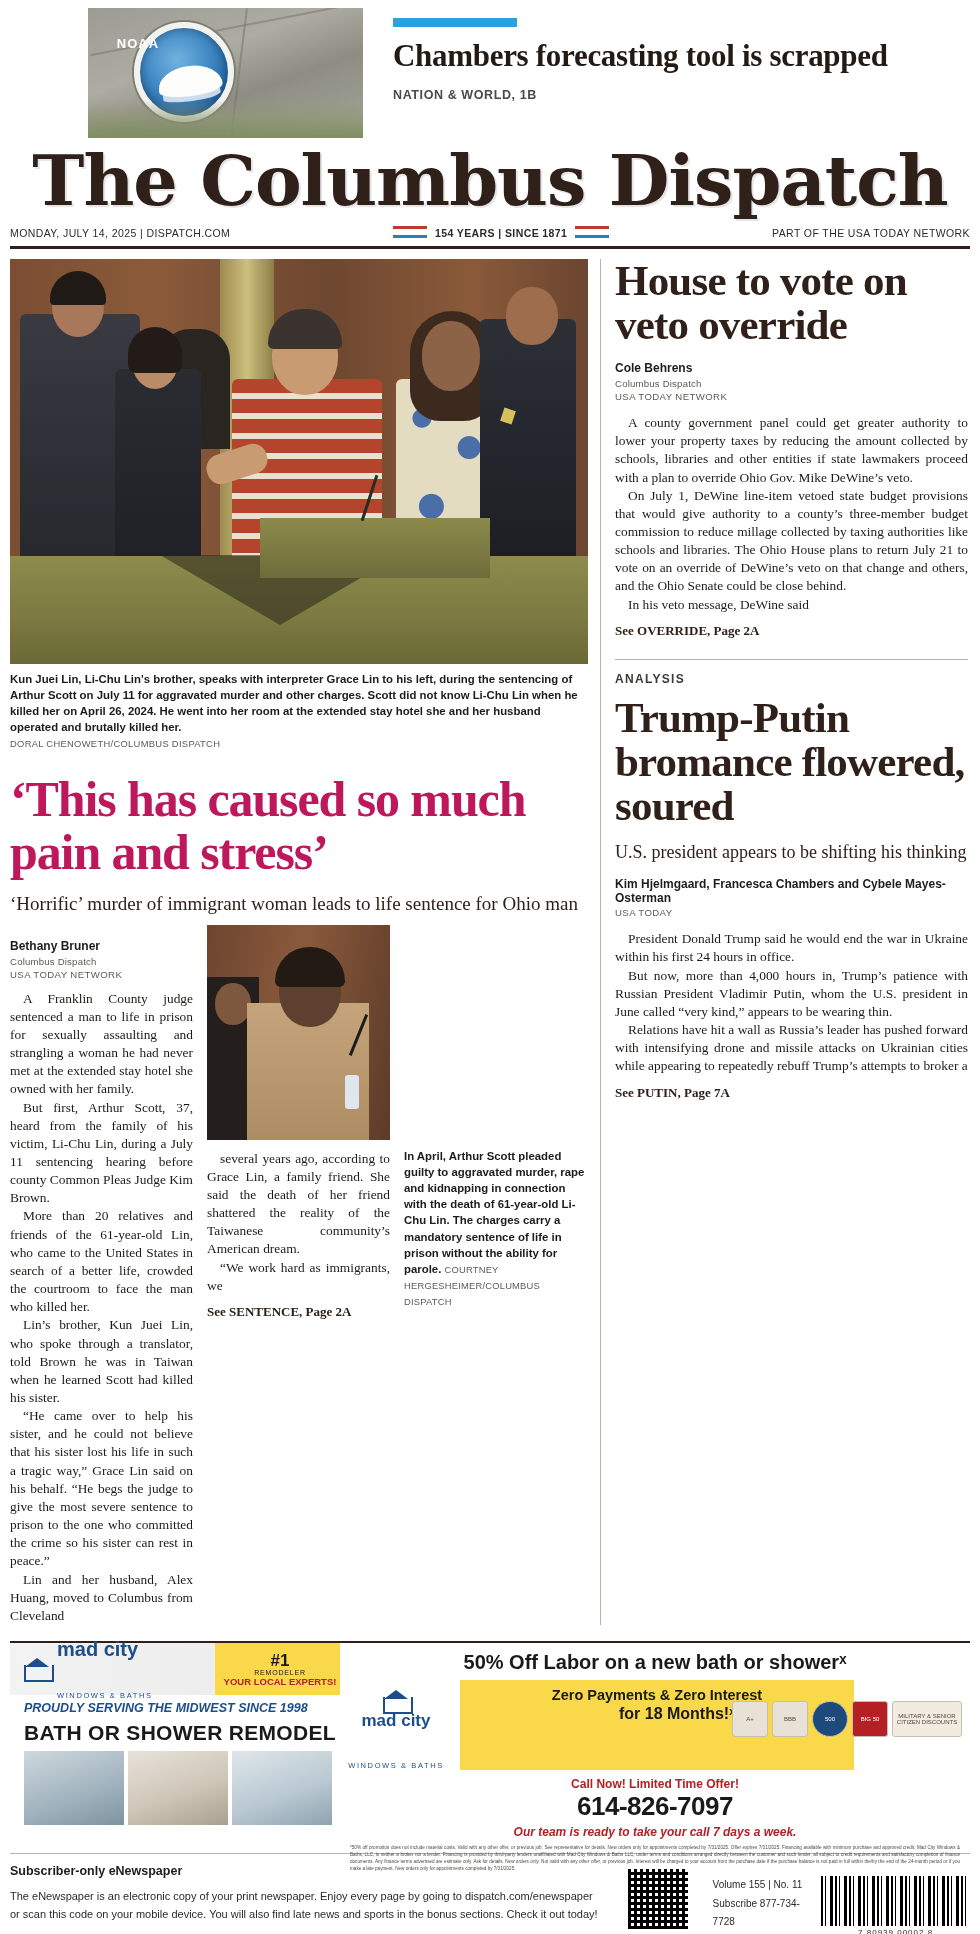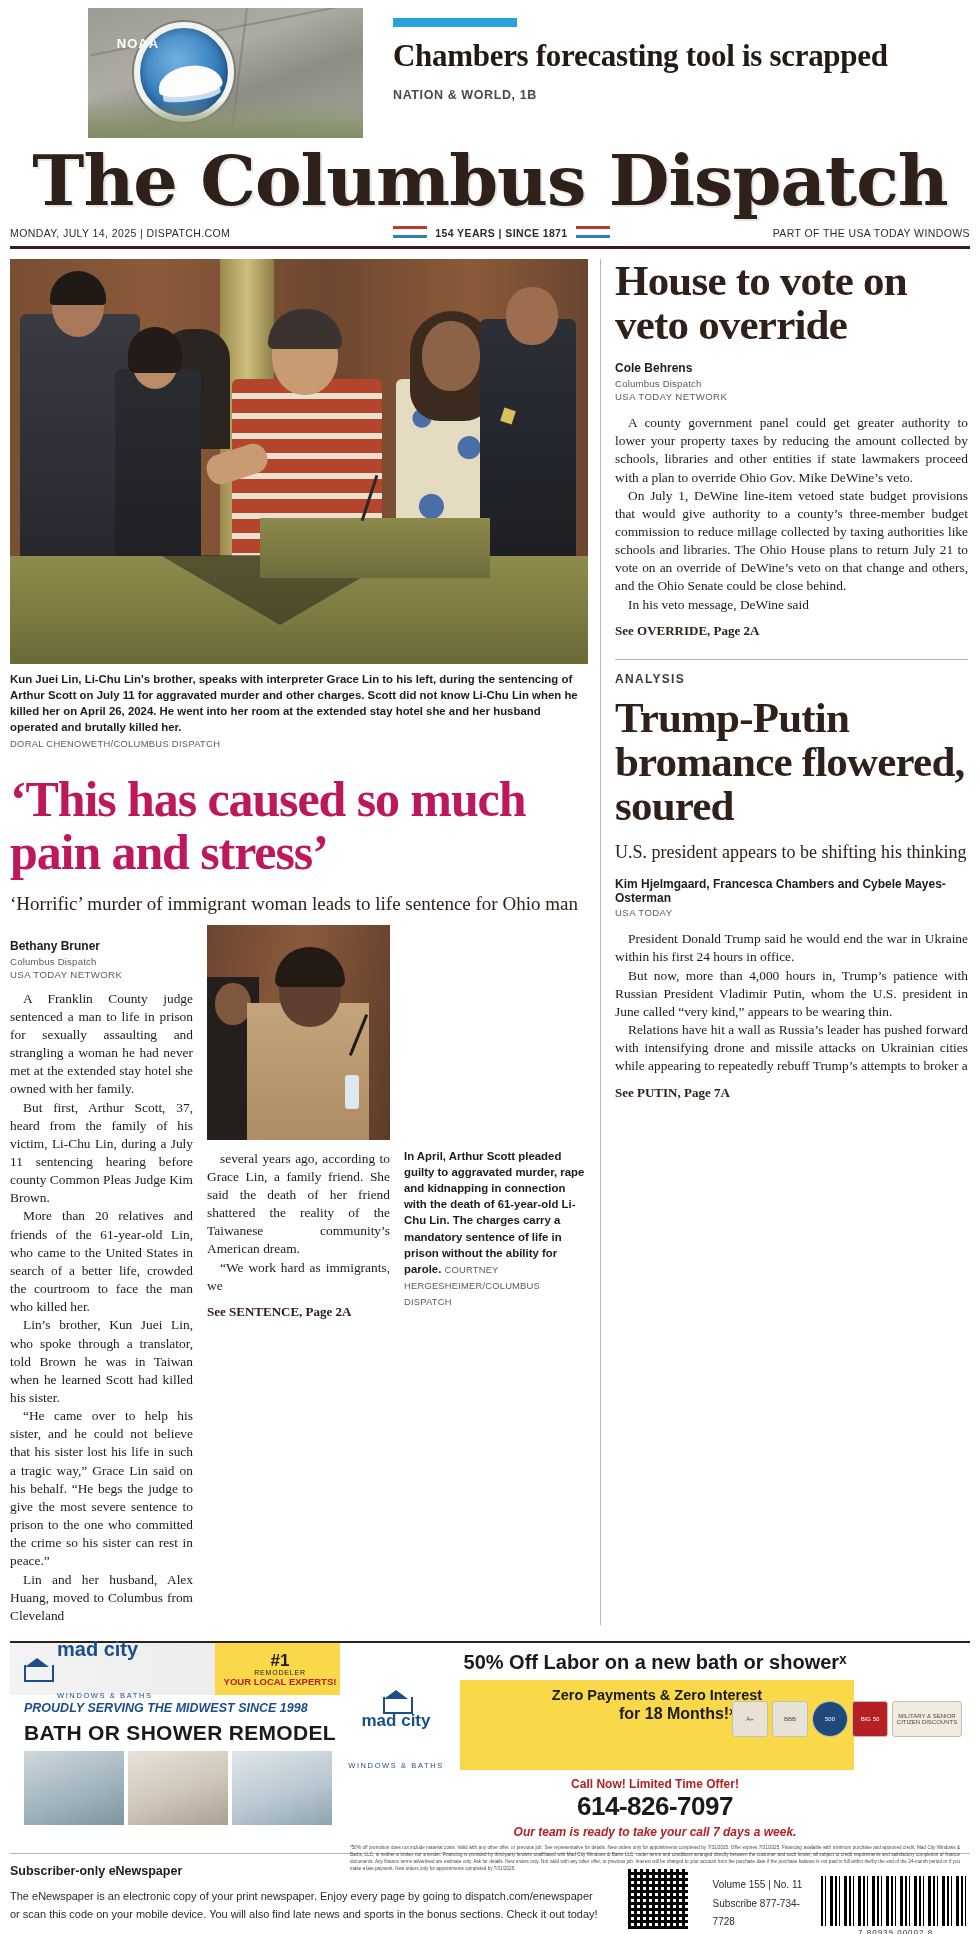--- a/index.html
+++ b/index.html
@@ -300,21 +300,21 @@
           <div class="w"></div>
           <div class="b"></div>
       </span>
       <span>154 YEARS | SINCE 1871</span>
       <span class="flagbar">
         <div class="r"></div>
           <div class="w"></div>
           <div class="b"></div>
       </span>
     </div>
-    <div>PART OF THE USA TODAY WINDOWS</div>
+    <div>PART OF THE USA TODAY NETWORK</div>
   </div>
   <div class="rule-thick"></div>
 
   <div class="content">
 
     <div class="left-col">
 
       <div class="lead-photo">
         <div class="lp-bg-panel"></div>
         <div class="lp-wood"></div>

